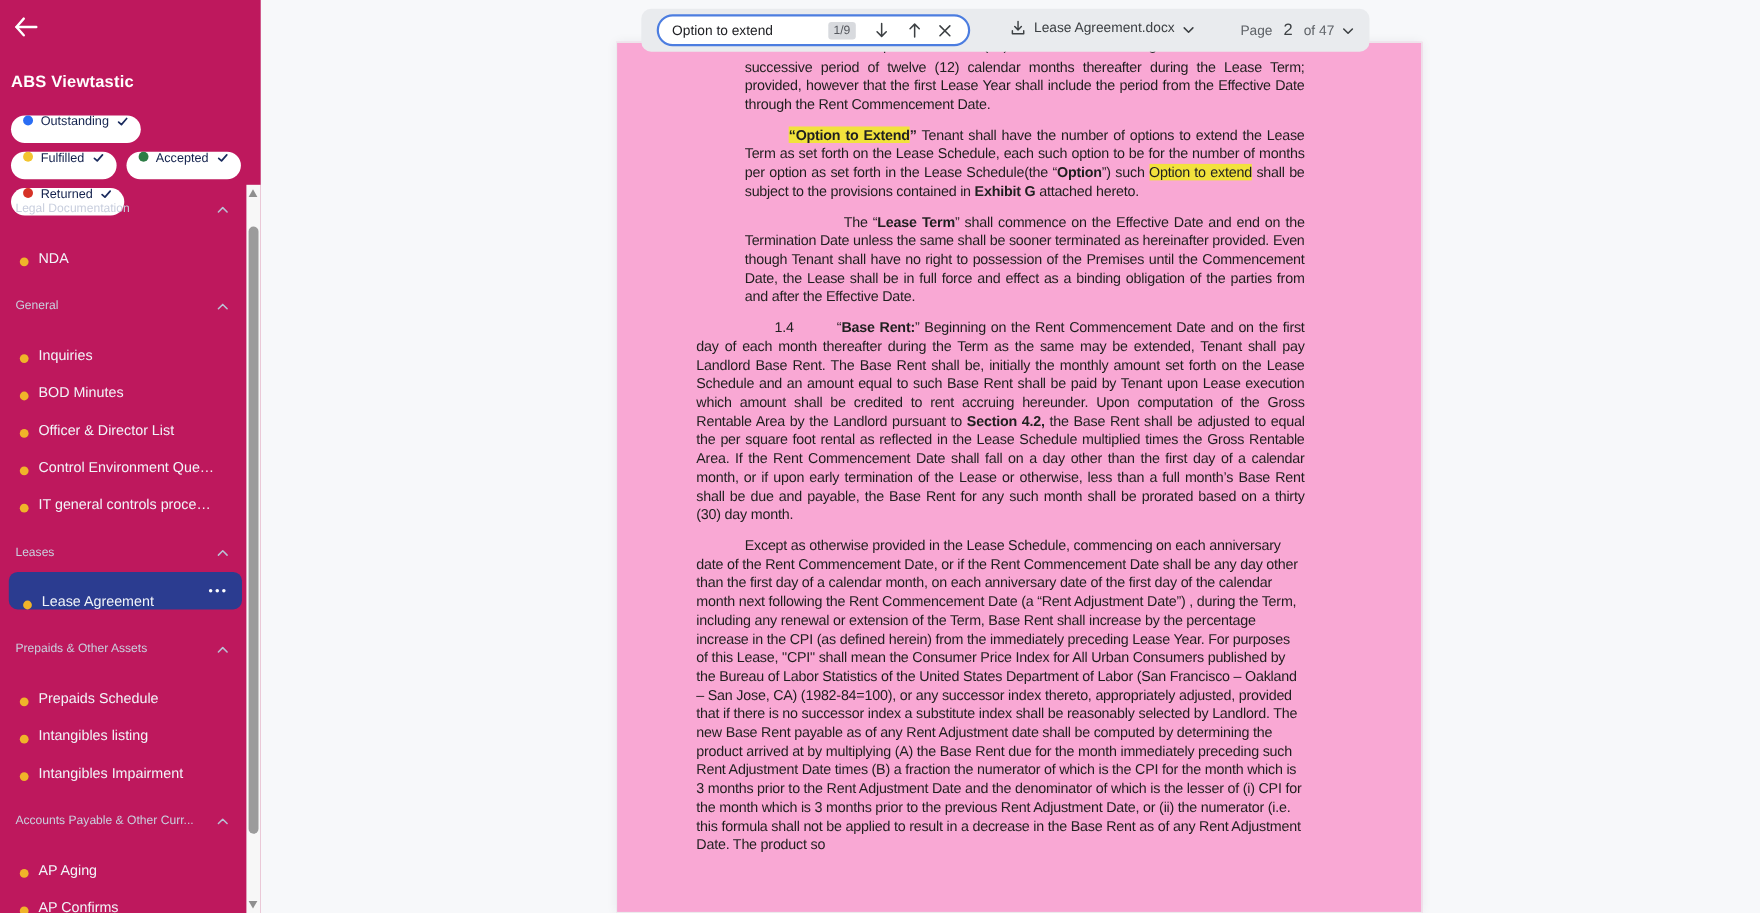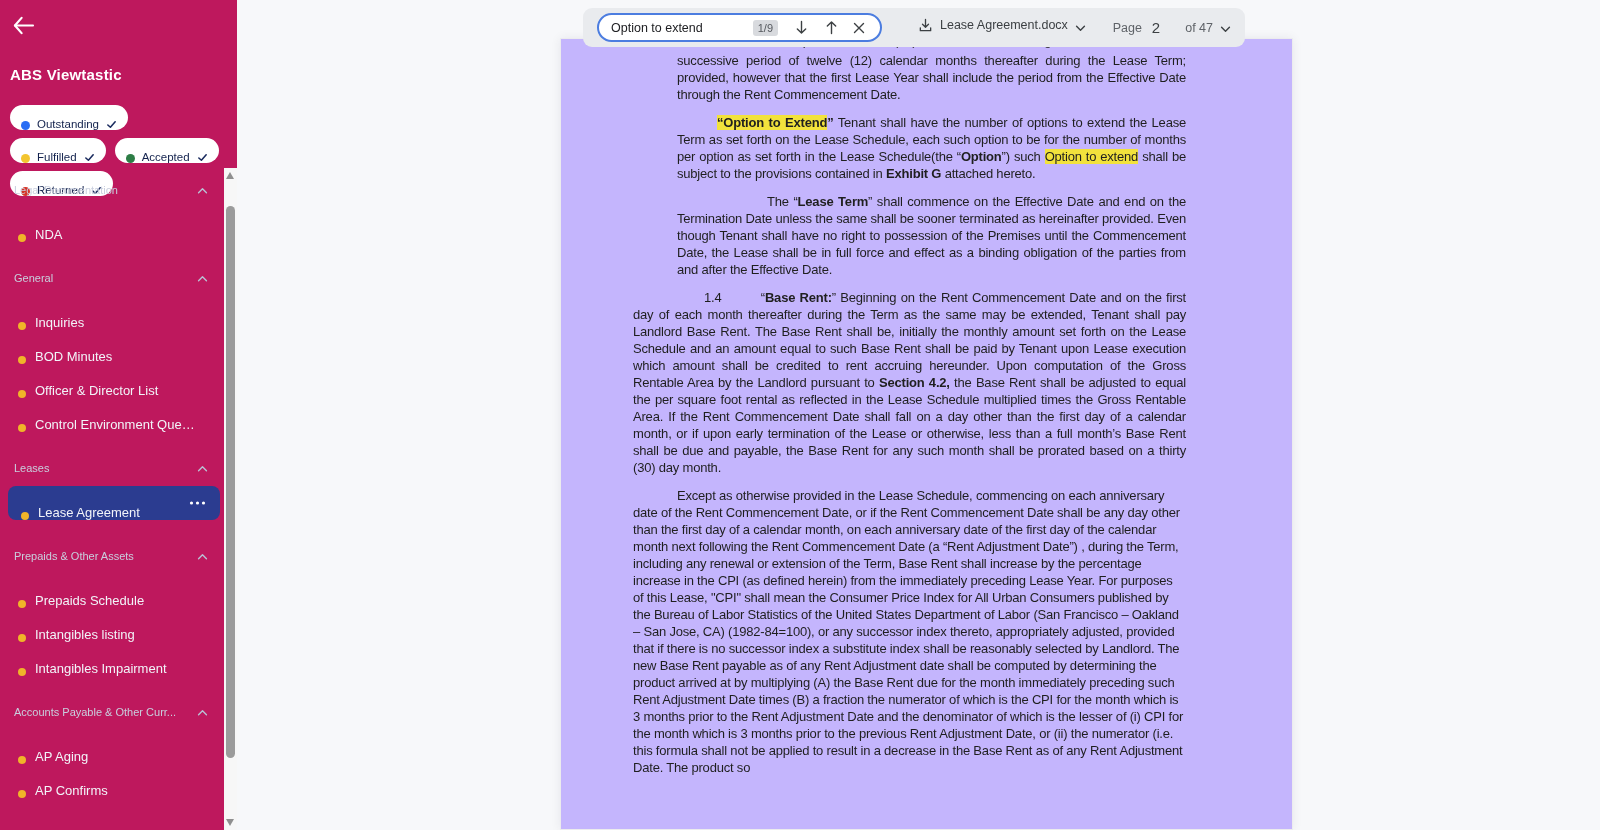--- a/index.html
+++ b/index.html
@@ -13,21 +13,21 @@
   
   .sidebar {
     position:absolute; left:0; top:0; width:237px; height:830px;
     background:#be185d; color:#fff; z-index:5;
   }
   .sidebar-inner { position:absolute; left:0; top:0; width:224px; height:830px; overflow:hidden; }
   .back-btn { position:absolute; left:12px; top:14px; width:30px; height:26px; cursor:pointer; display:flex; align-items:center; }
   .sb-title { position:absolute; left:10px; top:66px; font-size:15px; font-weight:700; color:#ffffff; letter-spacing:.2px; }
   .chips { position:absolute; left:10px; top:105px; width:210px; display:flex; flex-wrap:wrap; gap:8px 9px; }
   .chip {
-    display:inline-flex; align-items:flex-end; gap:7px;
+    display:inline-flex; align-items:flex-start; gap:7px;
     background:#ffffff; border-radius:13px; height:25px; padding:0 11px;
     font-size:11.5px; color:#13224d; cursor:pointer; white-space:nowrap;
   }
   .chip .dot { width:9px; height:9px; border-radius:50%; flex:0 0 auto; }
 
   .nav { position:absolute; left:0; top:176px; width:224px; }
   .nav-section-header {
     display:flex; align-items:center; justify-content:space-between;
     padding:0 16px 0 14px; height:20px; margin-top:26px; margin-bottom:8px;
     font-size:11px; color:#c9cfde; cursor:pointer;
@@ -45,21 +45,21 @@
 
   .sb-scrollbar { position:absolute; right:0; top:168px; bottom:0; width:13px; background:#f7f7f7; z-index:6; }
   .sb-scroll-up { position:absolute; top:4px; left:2px; width:0; height:0; border-left:4.5px solid transparent; border-right:4.5px solid transparent; border-bottom:7px solid #8f8f8f; }
   .sb-scroll-down { position:absolute; bottom:4px; left:2px; width:0; height:0; border-left:4.5px solid transparent; border-right:4.5px solid transparent; border-top:7px solid #8f8f8f; }
   .sb-thumb { position:absolute; left:2px; top:38px; width:9px; height:552px; border-radius:5px; background:#9b9b9b; }
 
   
   .main { position:absolute; left:237px; top:0; right:0; bottom:0; background:#f7f8fa; }
   .doc-page {
     position:absolute; left:323px; top:38px; width:733px; height:792px;
-    background:#c4b5fd; border:1px solid #ececee;
+    background:#f9a8d4; border:1px solid #ececee;
     box-shadow:0 0 10px rgba(20,30,60,.07);
   }
 
   
   .toolbar {
     position:absolute; left:346px; top:8px; width:662px; height:39px;
     background:#e9ebee; border-radius:9px; z-index:10;
     display:flex; align-items:center; padding:0 14px;
   }
   .search-pill {
@@ -71,21 +71,21 @@
     font-family:"Liberation Sans", sans-serif; font-size:12.5px; color:#202124;
   }
   .match-badge {
     background:#d8dade; color:#55585e; font-size:11px; border-radius:3px;
     padding:2px 5px; margin-right:12px; flex:0 0 auto;
   }
   .tb-iconbtn { display:flex; align-items:center; justify-content:center; width:22px; height:22px; cursor:pointer; flex:0 0 auto; }
   .doc-group { display:flex; gap:7px; margin-left:36px; cursor:default; }
   .doc-name { font-size:12.5px; color:#3c4043; white-space:nowrap; }
   .page-group { display:flex; align-items:center; margin-left:auto; gap:7px; }
-  .page-word { font-size:12.5px; color:#5f6368;margin-left:15px; }
+  .page-word { font-size:12.5px; color:#5f6368; }
   .page-num { font-size:15px; color:#3c4043; padding:0 3px; }
 
   
   .doc-body {
     position:absolute; left:72px; right:106px; top:2px;
     font-family:"Liberation Sans", sans-serif;
     font-size:13px; line-height:17px; color:#1f1f1f; letter-spacing:-0.2px;
   }
   .clip-line { height:9px; overflow:hidden; margin-bottom:2px; color:#2a2a2a; }
   .clip-line span { display:block; transform:translateY(-9px); }
@@ -175,20 +175,24 @@
           <span>BOD Minutes</span>
         </div>
         <div class="nav-item">
           <span class="dot" style="background: rgb(240, 180, 41);"></span>
           <span>Officer &amp; Director List</span>
         </div>
         <div class="nav-item">
           <span class="dot" style="background: rgb(240, 180, 41);"></span>
           <span>Control Environment Que…</span>
         </div>
+        <div class="nav-item">
+          <span class="dot" style="background: rgb(240, 180, 41);"></span>
+          <span>IT general controls proce…</span>
+        </div>
         <div class="nav-section-header">
           <span>Leases</span>
           <span style="display: flex;">
             <svg width="11" height="7" viewBox="0 0 12 8" fill="none">
               <path d="M1.5 6.5 L6 2 L10.5 6.5" stroke="#b9c1d4" stroke-width="1.6" stroke-linecap="round" stroke-linejoin="round"></path>
             </svg>
           </span>
         </div>
         <div class="nav-item selected" style="background: rgb(43, 60, 144);">
           <span class="dot" style="background: rgb(240, 180, 41);"></span>

